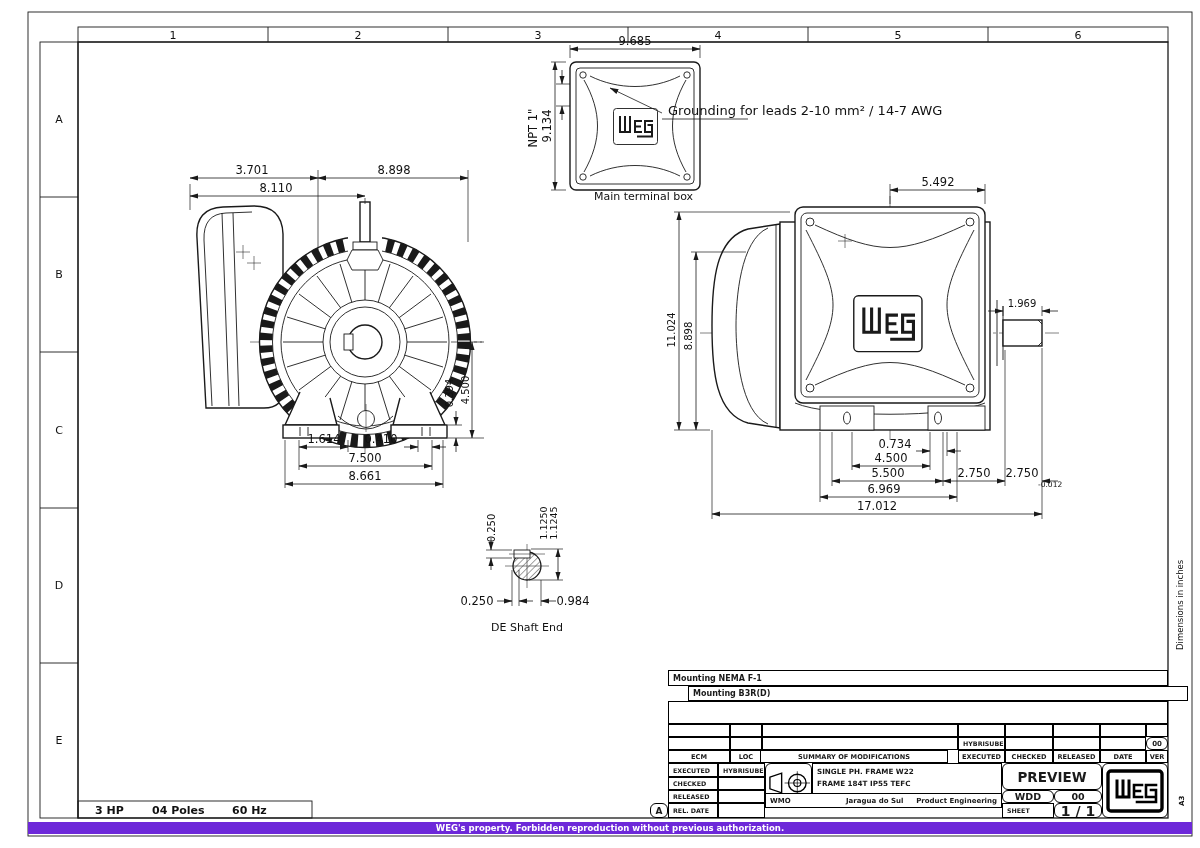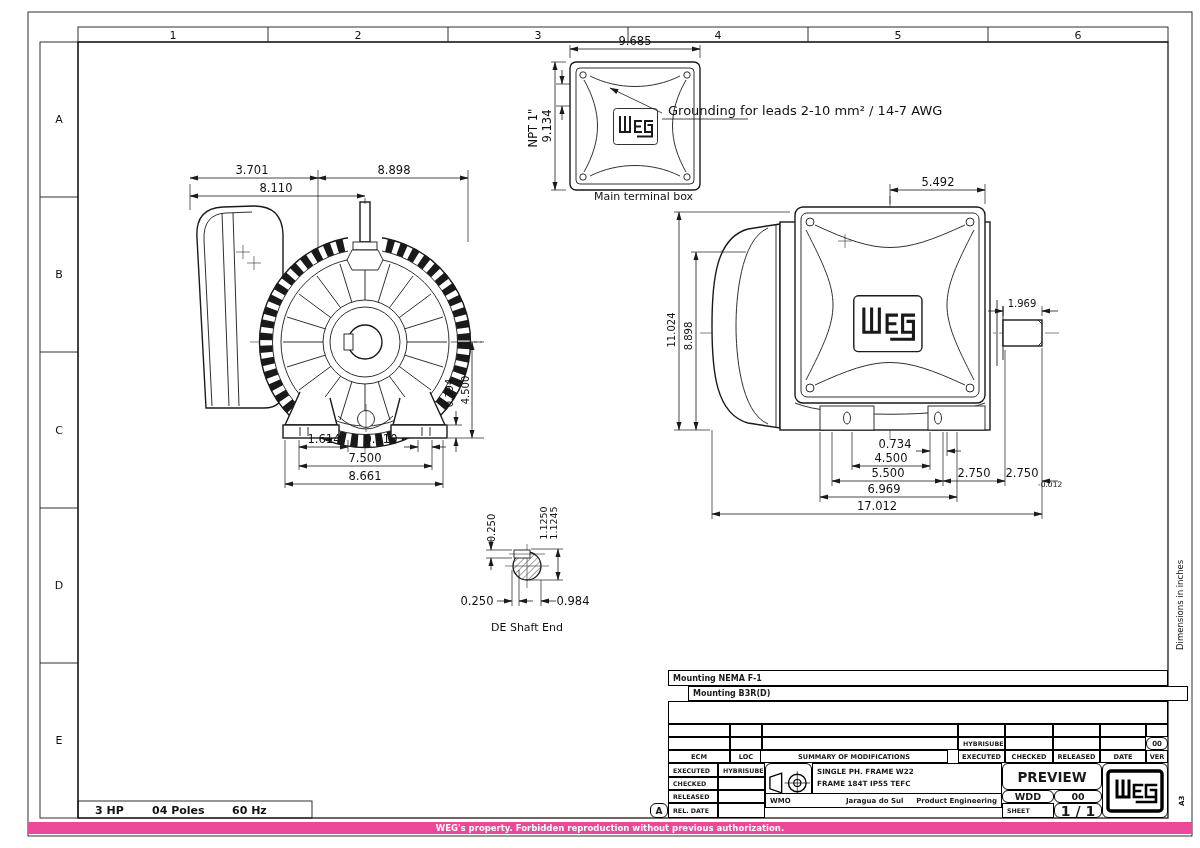--- a/index.html
+++ b/index.html
@@ -17,21 +17,21 @@
   .cap{font-size:11px;}
   .band{font-size:11px;}
   .glyph{fill:none;stroke:#1a1a1a;stroke-width:2;stroke-linecap:square;}
   .frame{fill:none;stroke:#1a1a1a;stroke-width:1.3;}
   
   #tb{position:absolute;left:650px;top:668px;width:518px;height:150px;font-weight:bold;font-size:7px;}
   #tb .c{position:absolute;border:1px solid #000;box-sizing:border-box;display:flex;align-items:center;overflow:hidden;white-space:nowrap;background:#fff;}
   #tb .pl{padding-left:4px;}
   #tb .ctr{justify-content:center;border-radius:6px;}
   #tb .h{font-size:6.6px;justify-content:center;}
-  .strip{position:absolute;left:28px;top:822px;width:1164px;height:12px;background:#ec4899;color:#fff;font-weight:bold;font-size:8.5px;display:flex;align-items:center;justify-content:center;font-family:"DejaVu Sans",sans-serif;}
+  .strip{position:absolute;left:28px;top:822px;width:1164px;height:12px;background:#6d28d9;color:#fff;font-weight:bold;font-size:8.5px;display:flex;align-items:center;justify-content:center;font-family:"DejaVu Sans",sans-serif;}
 </style>
 </head>
 <body>
 
 <div id="sheet">
 
 <svg width="1200" height="848" viewBox="0 0 1200 848" xmlns="http://www.w3.org/2000/svg">
   <defs>
     <marker id="mA" viewBox="0 0 10 6" refX="9.5" refY="3" markerWidth="11" markerHeight="6.6" orient="auto-start-reverse">
       <path d="M0,0L10,3L0,6Z" fill="#1a1a1a"></path>

